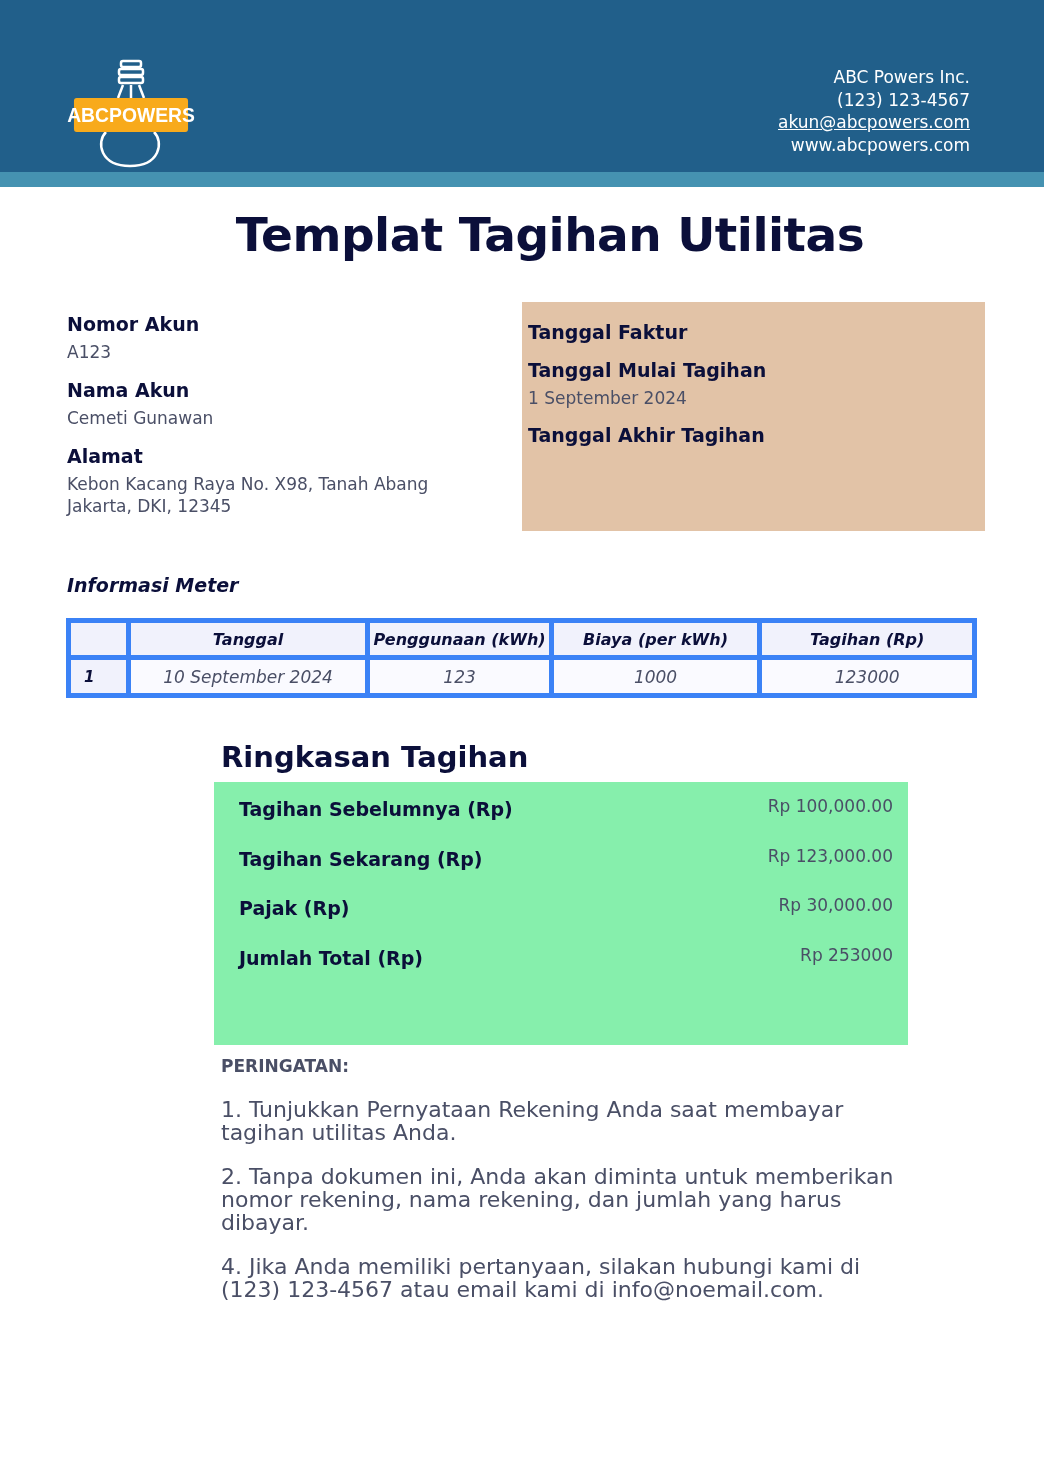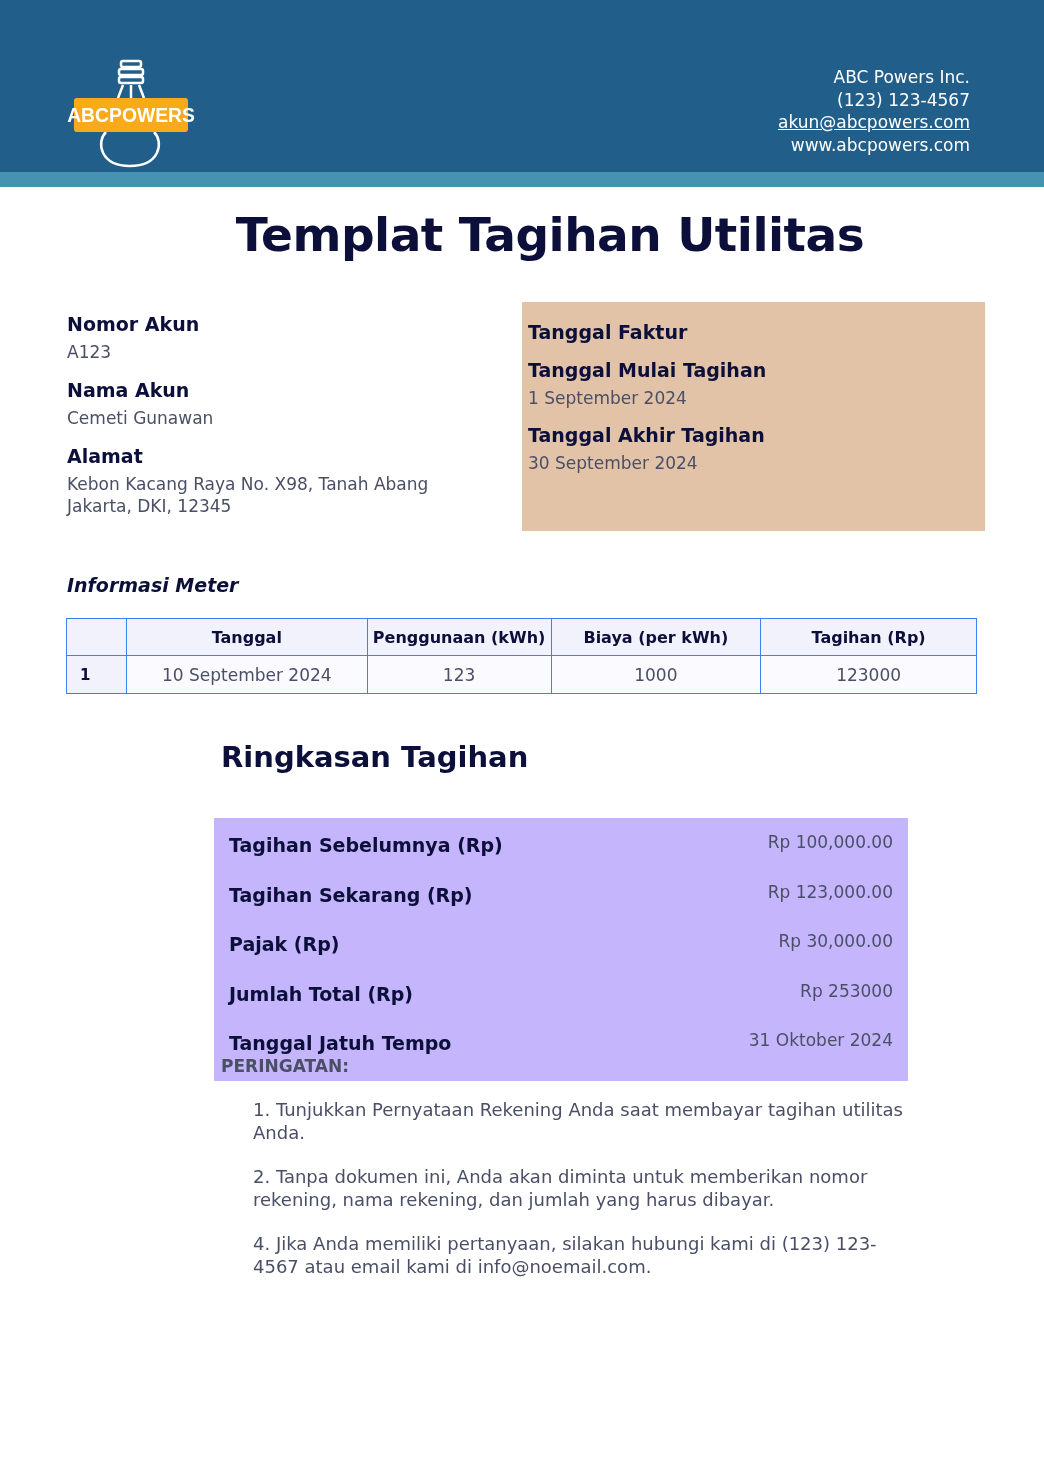--- a/index.html
+++ b/index.html
@@ -24,34 +24,34 @@
     .field-label { font-size: 19px; font-weight: bold; color: #0b0f3a; line-height: 24px; }
     .field-value { font-size: 17px; color: #4a4f66; line-height: 22px; margin-top: 5px; }
     .acct .group { margin-bottom: 15px; }
 
     .dates { position: absolute; left: 522px; top: 302px; width: 463px; height: 229px; background: #e2c3a7; padding: 18px 6px; }
     .dates .group { margin-bottom: 14px; }
 
     .meter-title { position: absolute; left: 67px; top: 574px; font-size: 19px; font-weight: bold; color: #0b0f3a; font-style: italic; }
 
     table.meter { position: absolute; left: 66px; top: 618px; width: 911px; border-collapse: collapse; font-size: 17px; }
-    table.meter th, table.meter td { border: 1px solid #3b82f6; height: 38px; text-align: center; }
+    table.meter th, table.meter td { border: 5px solid #3b82f6; height: 38px; text-align: center; font-style: italic; }
     table.meter th { background: #f1f2fc; font-weight: bold; font-size: 16px; color: #0b0f3a; height: 37px; }
     table.meter td { background: #fafaff; color: #4a4f66; }
     table.meter td.idx { background: #f1f2fc; text-align: left; padding-left: 13px; font-weight: bold; color: #0b0f3a; font-size: 15px; }
 
     .summary-title { position: absolute; left: 221px; top: 740px; font-size: 29px; font-weight: bold; color: #0b0f3a; }
-    .summary { position: absolute; left: 214px; top: 818px; width: 694px; height: 263px; background: #c4b5fd; padding: 14px 15px 0 15px; }
+    .summary { position: absolute; left: 214px; top: 782px; width: 694px; height: 263px; background: #86efac; padding: 14px 15px 0 25px; }
     .summary-row { display: flex; justify-content: space-between; align-items: flex-start; height: 49.6px; }
     .summary-row .k { font-size: 19px; font-weight: bold; color: #0b0f3a; margin-top: 2px; }
     .summary-row .v { font-size: 17px; color: #4a4f66; }
 
     .warning { position: absolute; left: 221px; top: 1056px; width: 690px; }
     .warning-title { font-size: 17px; font-weight: bold; color: #4a4f66; margin-bottom: 22px; }
-    .warning p { font-size: 18px; color: #4a4f66; line-height: 23px; margin-bottom: 21px; margin-left: 32px; }
+    .warning p { font-size: 22px; color: #4a4f66; line-height: 23px; margin-bottom: 21px; }
   </style>
 </head>
 <body>
 
 <div class="header"></div>
 <div class="header-stripe"></div>
 
 <div class="logo">
   <svg width="128" height="112" viewBox="0 0 128 112">
     <g fill="none" stroke="#ffffff" stroke-width="2.5">
@@ -97,21 +97,20 @@
 <div class="dates">
   <div class="group">
     <div class="field-label">Tanggal Faktur</div>
   </div>
   <div class="group">
     <div class="field-label">Tanggal Mulai Tagihan</div>
     <div class="field-value">1 September 2024</div>
   </div>
   <div class="group">
     <div class="field-label">Tanggal Akhir Tagihan</div>
-    <div class="field-value">30 September 2024</div>
   </div>
 </div>
 
 <div class="meter-title">Informasi Meter</div>
 
 <table class="meter">
   <colgroup>
     <col style="width:60px">
       <col style="width:241px">
       <col style="width:184px">
@@ -149,24 +148,20 @@
     <span class="v">Rp 123,000.00</span>
   </div>
   <div class="summary-row">
     <span class="k">Pajak (Rp)</span>
     <span class="v">Rp 30,000.00</span>
   </div>
   <div class="summary-row">
     <span class="k">Jumlah Total (Rp)</span>
     <span class="v">Rp 253000</span>
   </div>
-  <div class="summary-row">
-    <span class="k">Tanggal Jatuh Tempo</span>
-    <span class="v">31 Oktober 2024</span>
-  </div>
 </div>
 
 <div class="warning">
   <div class="warning-title">PERINGATAN:</div>
   <p>1. Tunjukkan Pernyataan Rekening Anda saat membayar tagihan utilitas Anda.</p>
   <p>2. Tanpa dokumen ini, Anda akan diminta untuk memberikan nomor rekening, nama rekening, dan jumlah yang harus dibayar.</p>
   <p>4. Jika Anda memiliki pertanyaan, silakan hubungi kami di (123) 123-4567 atau email kami di info@noemail.com.</p>
 </div>
 
 </body></html>

